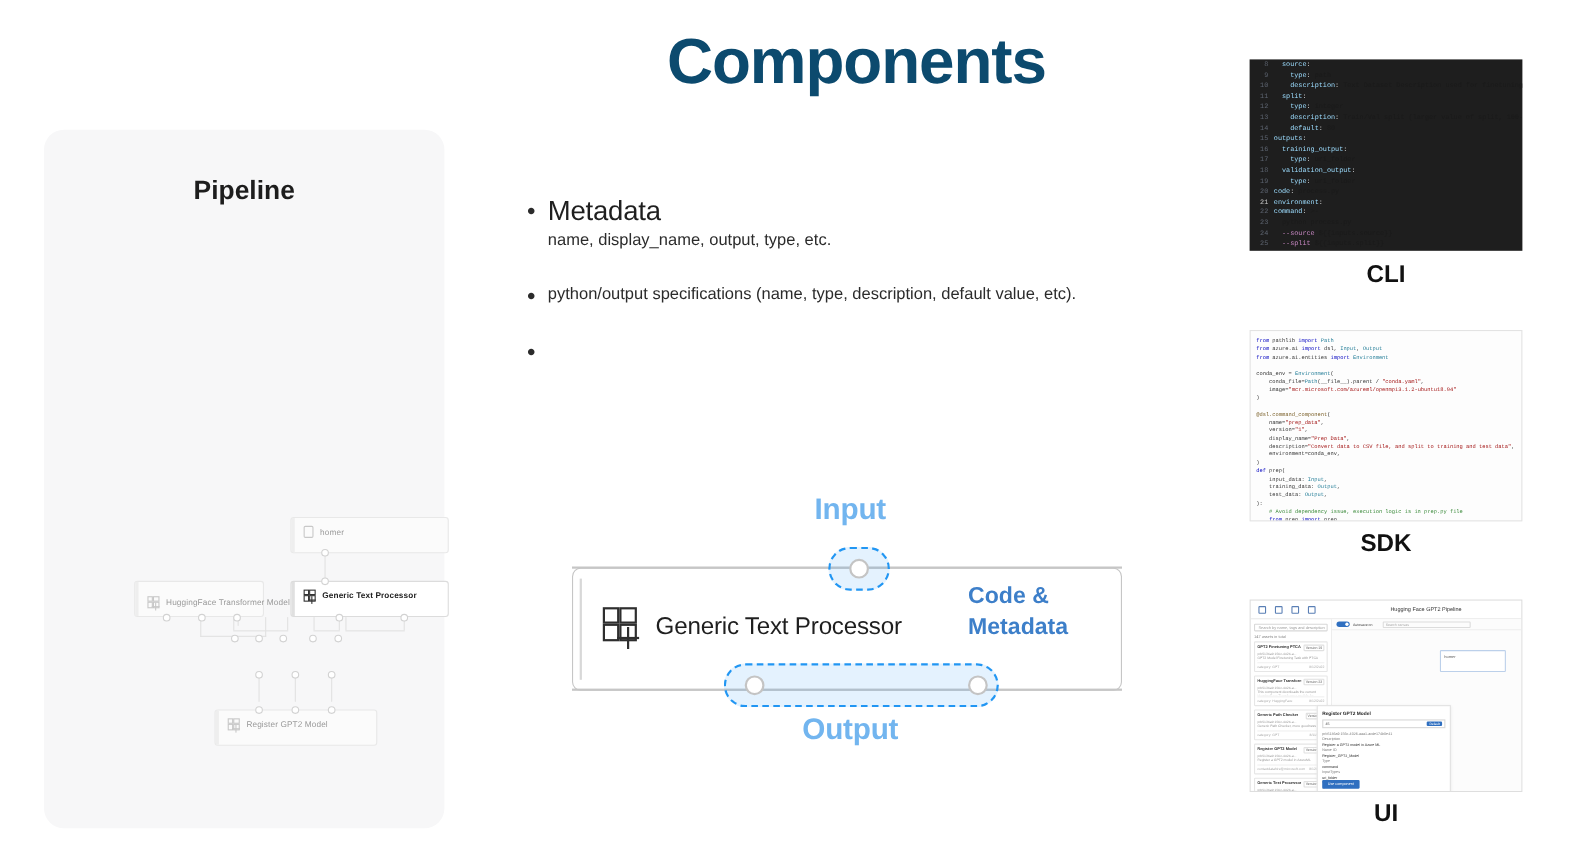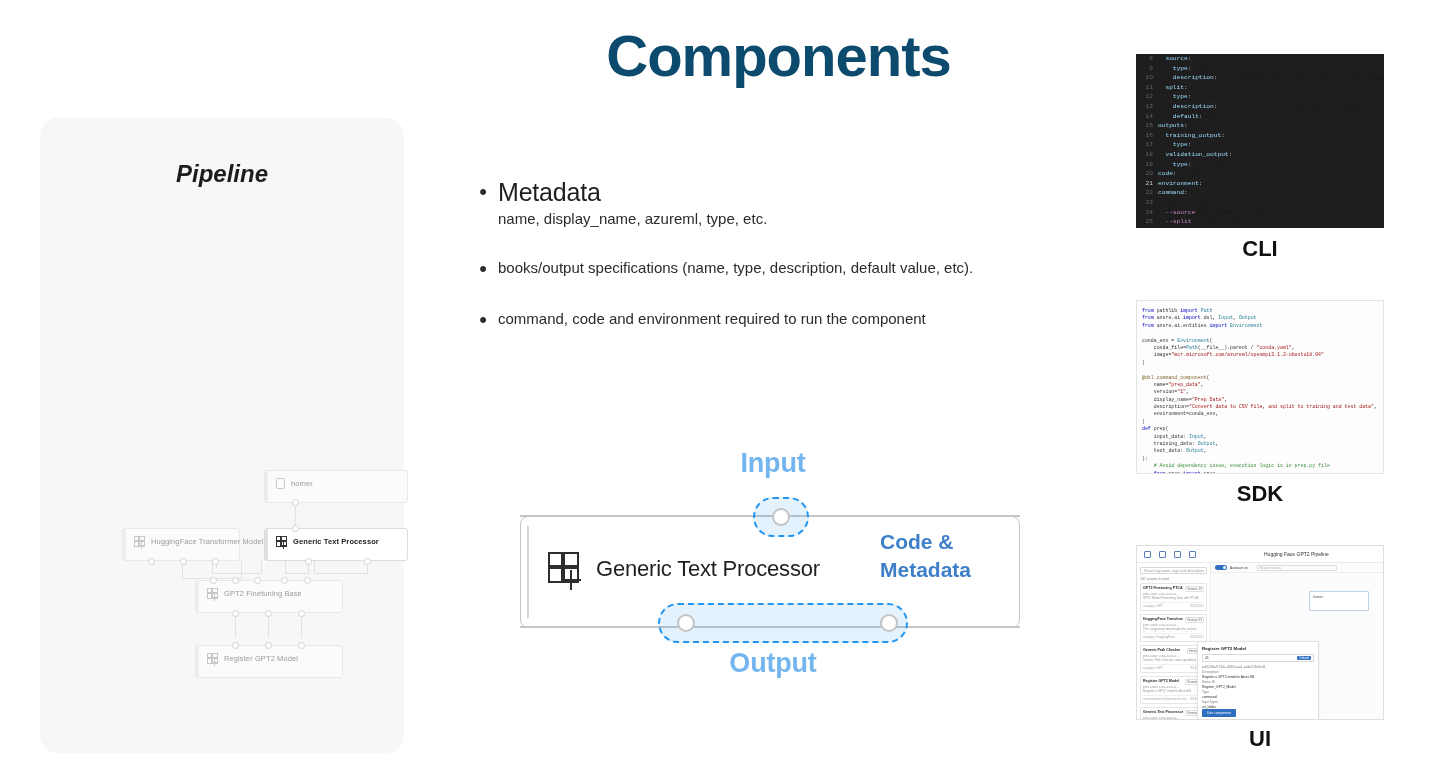--- a/index.html
+++ b/index.html
@@ -7,21 +7,21 @@
        font-family:"Liberation Sans","DejaVu Sans",sans-serif;color:#1a1a1a;}
 
   
   .page-title{position:absolute;left:15px;top:22px;width:1439px;text-align:center;
       font-size:58px;font-weight:600;letter-spacing:-1px;color:#0c4a6e;padding-left:44px;}
 
   
   .pipeline-panel{position:absolute;left:40px;top:118px;width:364px;height:635px;
       background:#f7f7f8;border-radius:18px;}
   .pipeline-title{position:absolute;left:0;top:42px;width:364px;text-align:center;
-      font-size:24px;font-weight:700;color:#1d1d1d;font-style:italic;}
+      font-size:24px;font-weight:700;color:#1d1d1d;}
 
   .graph{position:absolute;left:0;top:0;width:364px;height:635px;}
   .node{position:absolute;background:#fbfbfb;border:1px solid #e8e8e8;border-radius:3px;
       box-sizing:border-box;display:flex;align-items:flex-start;}
   .node .nbar{width:3px;align-self:stretch;background:#eeeeee;flex:0 0 3px;}
   .node .ninner{display:flex;align-items:center;gap:6px;padding:7px 8px;}
   .node .nlabel{font-size:7.5px;color:#9a9a9a;white-space:nowrap;letter-spacing:.1px;}
   .node.active{background:#ffffff;border-color:#dcdcdc;}
   .node.active .nlabel{color:#222;font-weight:700;}
   .node.active .nbar{background:#e0e0e0;}
@@ -161,21 +161,21 @@
 
     <div class="node" style="left:224px;top:352px;width:144px;height:33px;">
       <div class="nbar"></div>
       <div class="ninner">
         <div class="icon-doc"></div>
         <div class="nlabel">homer</div>
       </div>
     </div>
     <div class="port" style="left:252px;top:381px;"></div>
 
-    <div class="node" style="left:82px;top:410px;width:118px;height:33px;">
+    <div class="node" style="left:82px;top:410px;width:118px;height:33px;align-items:flex-end;">
       <div class="nbar"></div>
       <div class="ninner">
         <div class="icon-grid">
           <i class="a"></i>
             <i class="b"></i>
             <i class="c"></i>
             <i class="d"></i>
             <u class="p1"></u>
             <u class="p2"></u>
         </div>
@@ -197,34 +197,20 @@
             <u class="p1"></u>
             <u class="p2"></u>
         </div>
         <div class="nlabel">Generic Text Processor</div>
       </div>
     </div>
     <div class="port" style="left:252px;top:407px;"></div>
     <div class="port" style="left:265px;top:440px;"></div>
     <div class="port" style="left:324px;top:440px;"></div>
 
-    <div class="node" style="left:155px;top:462px;width:148px;height:33px;">
-      <div class="nbar"></div>
-      <div class="ninner">
-        <div class="icon-grid">
-          <i class="a"></i>
-            <i class="b"></i>
-            <i class="c"></i>
-            <i class="d"></i>
-            <u class="p1"></u>
-            <u class="p2"></u>
-        </div>
-        <div class="nlabel">GPT2 Finetuning Base</div>
-      </div>
-    </div>
     <div class="port" style="left:170px;top:459px;"></div>
     <div class="port" style="left:192px;top:459px;"></div>
     <div class="port" style="left:214px;top:459px;"></div>
     <div class="port" style="left:241px;top:459px;"></div>
     <div class="port" style="left:264px;top:459px;"></div>
     <div class="port" style="left:192px;top:492px;"></div>
     <div class="port" style="left:225px;top:492px;"></div>
     <div class="port" style="left:258px;top:492px;"></div>
 
     <div class="node" style="left:155px;top:527px;width:148px;height:33px;">
@@ -245,33 +231,32 @@
     <div class="port" style="left:225px;top:524px;"></div>
     <div class="port" style="left:258px;top:524px;"></div>
   </div>
 </div>
 
 <div class="bullets">
   <div class="bullet">
     <div class="dot">•</div>
     <div class="btxt">
       <div class="b-head">Metadata</div>
-      <div class="b-sub">name, display_name, azureml, type, etc.</div>
+      <div class="b-sub">name, display_name, output, type, etc.</div>
     </div>
   </div>
   <div class="bullet">
     <div class="dot">•</div>
     <div class="btxt">
-      <div class="b-sub">books/output specifications (name, type, description, default value, etc).</div>
+      <div class="b-sub">python/output specifications (name, type, description, default value, etc).</div>
     </div>
   </div>
   <div class="bullet">
     <div class="dot">•</div>
     <div class="btxt">
-      <div class="b-sub">command, code and environment required to run the component</div>
     </div>
   </div>
 </div>
 
 <div class="comp-wrap">
   <div class="io-label lbl-input" style="color:#72b5ef;">Input</div>
 
   <div class="comp-box"></div>
   <div class="comp-accent"></div>
   <div class="railtop"></div>

